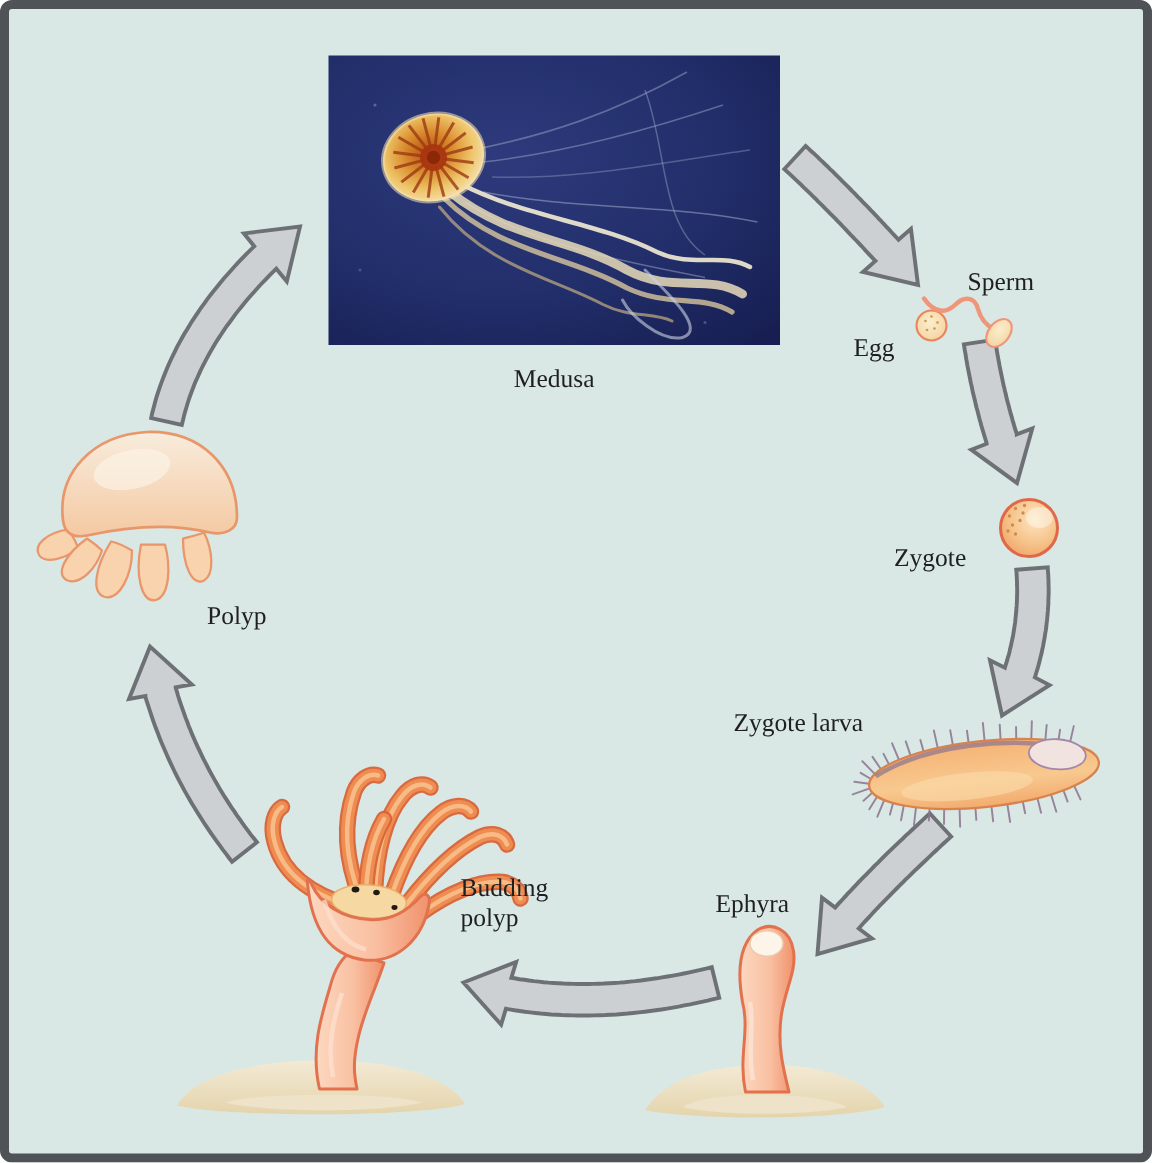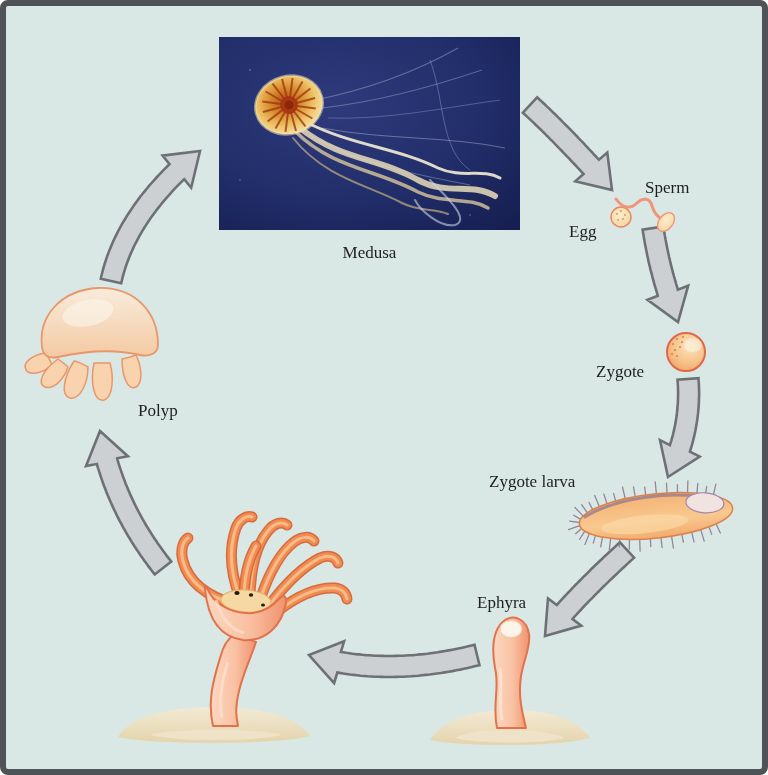--- a/index.html
+++ b/index.html
@@ -274,15 +274,16 @@
         <ellipse cx="-12" cy="-32" rx="26" ry="13" transform="rotate(-12 -12 -32)" fill="#fcf4e8" opacity=".65"></ellipse>
       </g>
     </svg>
 
     <div class="label label--photo-caption">Medusa</div>
     <div class="label label--sperm">Sperm</div>
     <div class="label label--egg">Egg</div>
     <div class="label label--zygote">Zygote</div>
     <div class="label label--planula">Zygote larva</div>
     <div class="label label--polyp">Ephyra</div>
+    <div class="label label--budding">Budding polyp</div>
     <div class="label label--ephyra">Polyp</div>
   </div>
 </div>
 
 </body></html>

